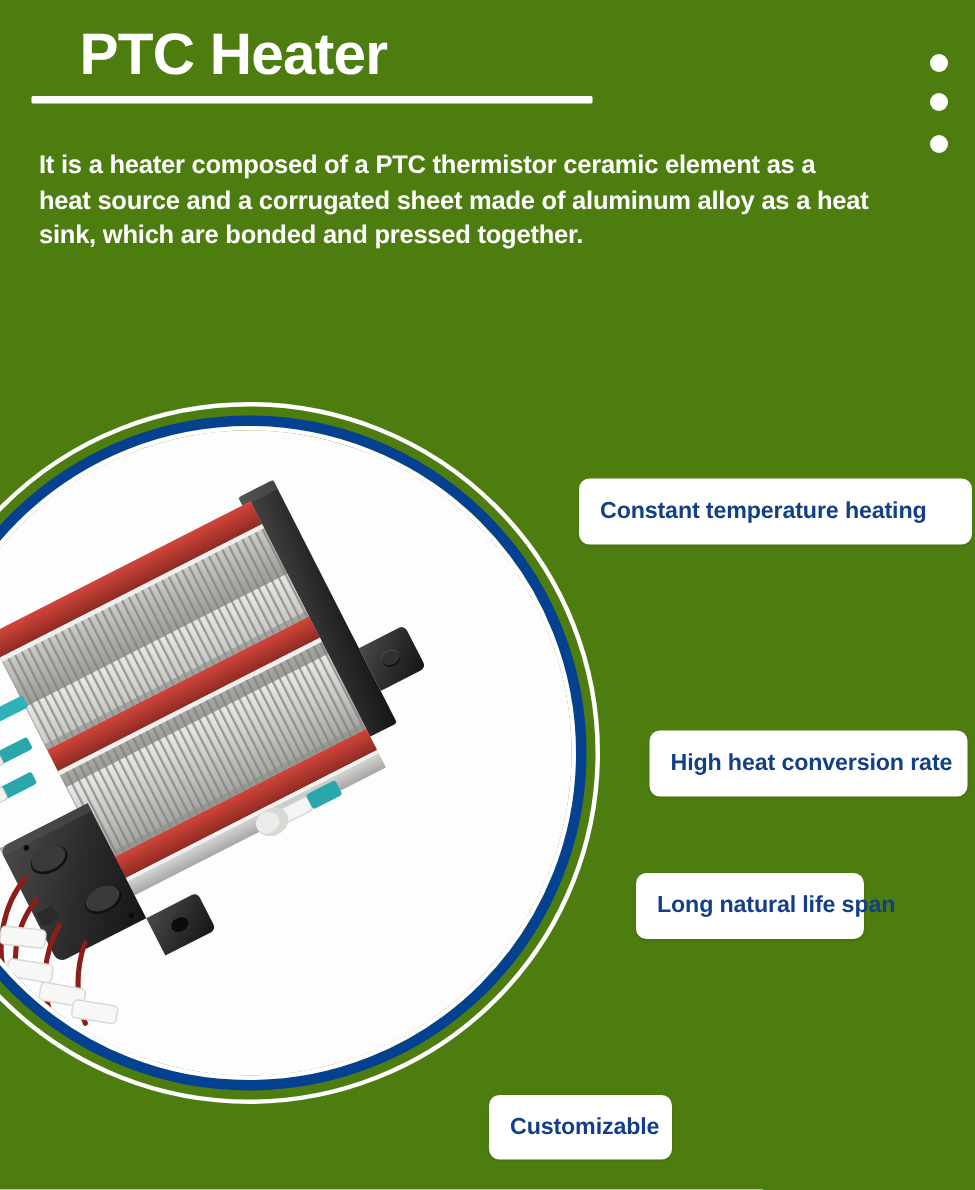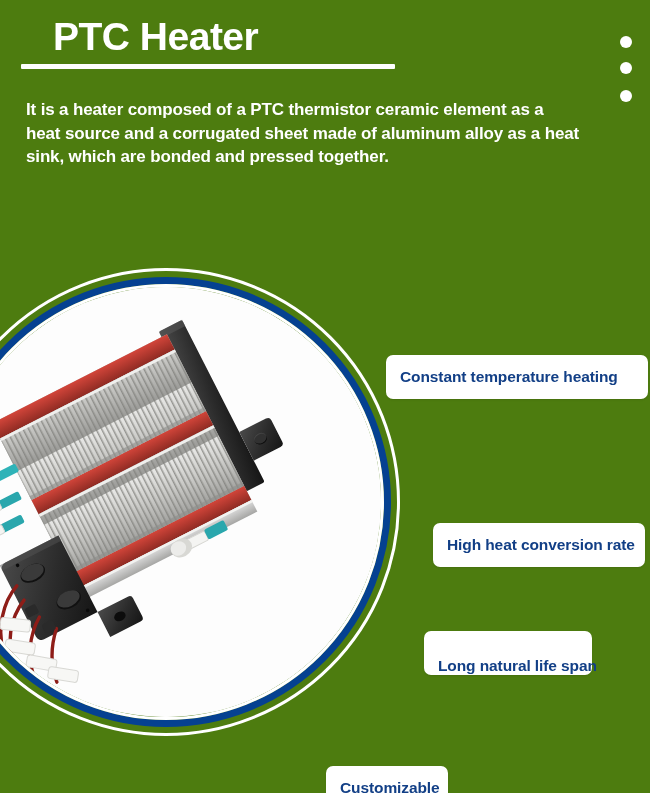--- a/index.html
+++ b/index.html
@@ -133,26 +133,25 @@
     color: #123f86;
     font-size: 15.5px;
     font-weight: bold;
     display: flex;
     align-items: center;
     box-sizing: border-box;
     padding: 0 14px;
     letter-spacing: -0.1px;
     white-space: nowrap;
     box-shadow: 0 1px 2px rgba(0,0,0,0.10);
-    margin-top: 36px;
   }
   #pill-0 { left: 386px; top: 319px; width: 262px; height: 44px; }
   #pill-1 { left: 418px; top: 403px; width: 139px; height: 43px; }
   #pill-2 { left: 433px; top: 487px; width: 212px; height: 44px; }
-  #pill-3 { left: 424px; top: 595px; width: 168px; height: 44px; align-items: flex-end; }
+  #pill-3 { left: 424px; top: 582px; width: 152px; height: 44px; }
   #pill-4 { left: 400px; top: 652px; width: 122px; height: 41px; }
   #pill-5 { left: 326px; top: 730px; width: 122px; height: 43px; }
 </style>
 </head>
 <body>
 
 <div id="page">
 
   <div id="hero-title">PTC Heater</div>
 

